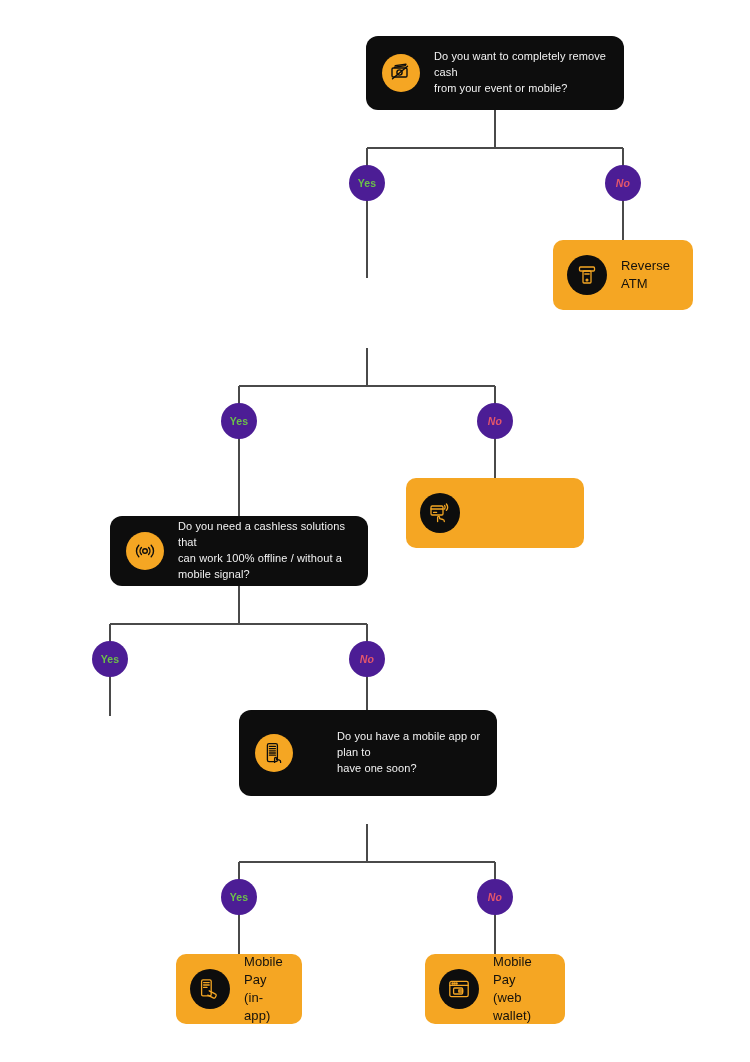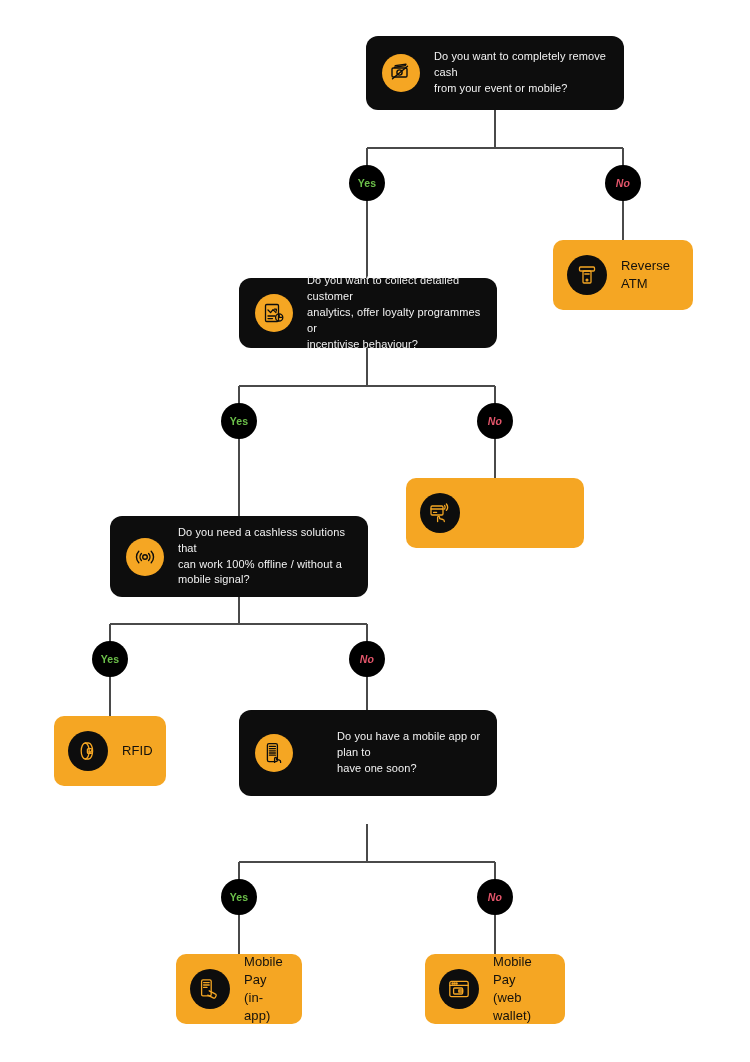--- a/index.html
+++ b/index.html
@@ -78,21 +78,21 @@
     line-height: 1.4;
     letter-spacing: .1px;
     white-space: pre-line;
   }
 
   
   .pill {
     position: absolute;
     width: 36px; height: 36px;
     border-radius: 50%;
-    background: #000000;
+    background: #4c1d95;
     display: flex;
     align-items: center;
     justify-content: center;
     font-size: 10.5px;
     font-weight: 700;
     letter-spacing: .2px;
   }
   .pill.yes { color: #6cc04a; }
   .pill.no  { color: #e4566b; font-style: italic; }
 
@@ -170,36 +170,20 @@
       <svg class="gi" width="24" height="24" viewBox="0 0 24 24" fill="none" stroke="#F5A623" stroke-width="1.3" stroke-linecap="round" stroke-linejoin="round">
         <rect x="4.5" y="4" width="15" height="4" rx="1"></rect>
         <rect x="8" y="8" width="8" height="12" rx="1"></rect>
         <path d="M9.8 11 h4.4"></path>
         <circle cx="12" cy="17" r="0.9"></circle>
       </svg>
     </span>
     <span class="atext">Reverse ATM</span>
   </div>
 
-  <div class="qnode" style="left:239px; top:278px; width:258px; height:70px;">
-    <span class="ibadge">
-      <svg class="gi" width="24" height="24" viewBox="0 0 24 24" fill="none" stroke="#0d0d0d" stroke-width="1.3" stroke-linecap="round" stroke-linejoin="round">
-        <rect x="3.5" y="3.5" width="13" height="17" rx="1.2"></rect>
-        <path d="M6 9 l2.6 2.6 L11 8.6 L14 11.6"></path>
-        <path d="M12.4 8.2 h1.9 v1.9"></path>
-        <path d="M6 15 h7"></path>
-        <path d="M6 17.6 h4.5"></path>
-        <circle cx="17.2" cy="16.4" r="3.6"></circle>
-        <path d="M17.2 13.6 v2.8 h2.5"></path>
-      </svg>
-    </span>
-    <span class="qtext">Do you want to collect detailed customer
-analytics, offer loyalty programmes or
-incentivise behaviour?</span>
-  </div>
 
   <div class="pill yes" style="left:221px; top:403px;">
     <span>Yes</span>
   </div>
   <div class="pill no" style="left:477px; top:403px;">
     <span>No</span>
   </div>
 
   <div class="anode" style="left:406px; top:478px; width:178px; height:70px;">
     <span class="ibadge">
@@ -207,21 +191,21 @@
         <rect x="3" y="5" width="12" height="9" rx="1.2"></rect>
         <path d="M3 8 h12"></path>
         <path d="M5.6 11.4 h3"></path>
         <path d="M16.6 4.4 a3 3 0 0 1 0 3.6"></path>
         <path d="M18.4 3 a5.2 5.2 0 0 1 0 6.4"></path>
         <path d="M9.6 20.6 v-4.2 a1 1 0 0 1 2 0 v1.2 l3.4 .9 a1.8 1.8 0 0 1 1.3 1.7 v.4"></path>
       </svg>
     </span>
   </div>
 
-  <div class="qnode" style="left:110px; top:516px; width:258px; height:81px;">
+  <div class="qnode" style="left:110px; top:516px; width:258px; height:70px;">
     <span class="ibadge">
       <svg class="gi" width="24" height="24" viewBox="0 0 24 24" fill="none" stroke="#0d0d0d" stroke-width="1.4" stroke-linecap="round" stroke-linejoin="round">
         <circle cx="12" cy="12" r="2.3"></circle>
         <path d="M8.4 8.6 a5 5 0 0 0 0 6.8"></path>
         <path d="M15.6 8.6 a5 5 0 0 1 0 6.8"></path>
         <path d="M5.8 6.2 a8.4 8.4 0 0 0 0 11.6"></path>
         <path d="M18.2 6.2 a8.4 8.4 0 0 1 0 11.6"></path>
       </svg>
     </span>
     <span class="qtext">Do you need a cashless solutions that
@@ -229,31 +213,20 @@
 mobile signal?</span>
   </div>
 
   <div class="pill yes" style="left:92px; top:641px;">
     <span>Yes</span>
   </div>
   <div class="pill no" style="left:349px; top:641px;">
     <span>No</span>
   </div>
 
-  <div class="anode" style="left:54px; top:716px; width:112px; height:70px;">
-    <span class="ibadge">
-      <svg class="gi" width="24" height="24" viewBox="0 0 24 24" fill="none" stroke="#F5A623" stroke-width="1.3" stroke-linecap="round" stroke-linejoin="round">
-        <ellipse cx="9.2" cy="12" rx="4" ry="8"></ellipse>
-        <path d="M9.2 4 h3.4 a4 8 0 0 1 0 16 h-3.4"></path>
-        <rect x="11.4" y="9.6" width="4.6" height="4.8" rx="1"></rect>
-        <path d="M13 12.6 l1 1 l1.4 -1.8"></path>
-      </svg>
-    </span>
-    <span class="atext">RFID</span>
-  </div>
 
   <div class="qnode" style="left:239px; top:710px; width:258px; height:86px;gap:44px;">
     <span class="ibadge">
       <svg class="gi" width="24" height="24" viewBox="0 0 24 24" fill="none" stroke="#0d0d0d" stroke-width="1.3" stroke-linecap="round" stroke-linejoin="round">
         <rect x="5.4" y="2.6" width="10" height="18" rx="1.6"></rect>
         <path d="M7.4 5.4 h6"></path>
           <path d="M7.4 7.6 h6"></path>
           <path d="M7.4 9.8 h6"></path>
         <path d="M7.4 12 h6"></path>
           <path d="M7.4 14.2 h6"></path>

